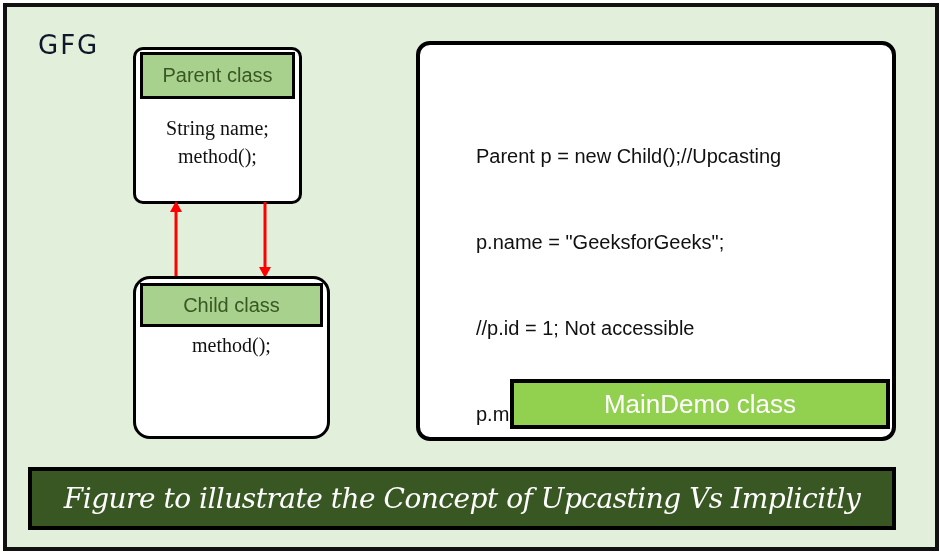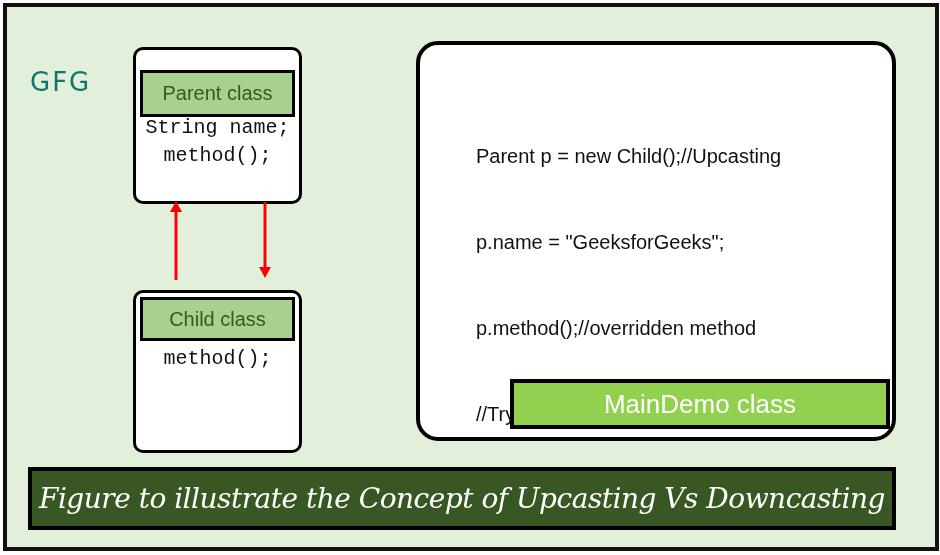--- a/index.html
+++ b/index.html
@@ -2,51 +2,50 @@
 <html><head>
   <meta charset="utf-8">
   <style>
     html, body { margin: 0; padding: 0; }
     body { width: 940px; height: 555px; background: #ffffff; position: relative; overflow: hidden; }
     .frame {
       position: absolute; left: 3px; top: 3px; width: 928px; height: 540px;
       background: #e2efda; border: 4px solid #111111;
     }
     .logo {
-      position: absolute; left: 30px; top: 30px;
+      position: absolute; left: 38px; top: 30px;
       font-family: "DejaVu Sans", sans-serif; font-size: 26px; letter-spacing: 2px;
-      color: #0f766e;
-      margin-top: 37px;
+      color: #0f172a;
     }
     .class-box {
       position: absolute; background: #ffffff; border: 3px solid #000;
       border-radius: 10px; box-sizing: border-box;
     }
     .class-header {
       position: absolute; left: 4px; right: 4px; background: #a9d18e;
       border: 3px solid #000; box-sizing: border-box;
       font-family: "Liberation Sans", sans-serif; font-size: 20px; color: #385723;
       display: flex; align-items: center; justify-content: center;
     }
     .class-body {
       position: absolute; left: 0; right: 0; text-align: center;
-      font-family: Liberation Mono, monospace; font-size: 20px; color: #111;
+      font-family: Liberation Serif, serif; font-size: 20px; color: #111;
       line-height: 28px;
     }
     .parent { left: 133px; top: 47px; width: 169px; height: 157px; }
-    .parent .class-header { top: 20px; height: 47px; }
+    .parent .class-header { top: 2px; height: 47px; }
     .parent .class-body { top: 64px; }
-    .child { left: 133px; top: 290px; width: 169px; height: 163px; }
+    .child { left: 133px; top: 276px; width: 197px; height: 163px; border-radius: 17px; }
     .child .class-header { top: 4px; height: 44px; }
     .child .class-body { top: 52px; }
 
     .arrow { position: absolute; }
     .code-box {
       position: absolute; left: 416px; top: 41px; width: 480px; height: 400px;
-      background: #fff; border: 4px solid #000; border-radius: 22px; box-sizing: border-box;
+      background: #fff; border: 4px solid #000; border-radius: 14px; box-sizing: border-box;
     }
     .code-lines {
       position: absolute; left: 56px; top: 40px;
       font-family: "Liberation Sans", sans-serif; font-size: 20px; color: #111;
       line-height: 28.6px; white-space: pre;
     }
     .main-label {
       position: absolute; left: 50px; top: 334px; width: 380px; height: 50px;
       background: #92d050; border: 4px solid #000; box-sizing: border-box;
       font-family: "Liberation Sans", sans-serif; font-size: 26px; color: #ffffff;
@@ -88,24 +87,25 @@
   <div class="class-header">Child class</div>
   <div class="class-body">
     <div>method();</div>
   </div>
 </div>
 
 <div class="code-box">
   <div class="code-lines">
     <div>Parent p = new Child();//Upcasting</div>
     <div>p.name = "GeeksforGeeks";</div>
+    <div>//p.id = 1; Not accessible</div>
     <div>p.method();//overridden method</div>
     <div>//Trying to Downcasting Implicitly</div>
     
     
     
     
     
   </div>
   <div class="main-label">MainDemo class</div>
 </div>
 
-<div class="caption">Figure to illustrate the Concept of  Upcasting Vs Downcasting</div>
+<div class="caption">Figure to illustrate the Concept of  Upcasting Vs Implicitly</div>
 
 </body></html>

